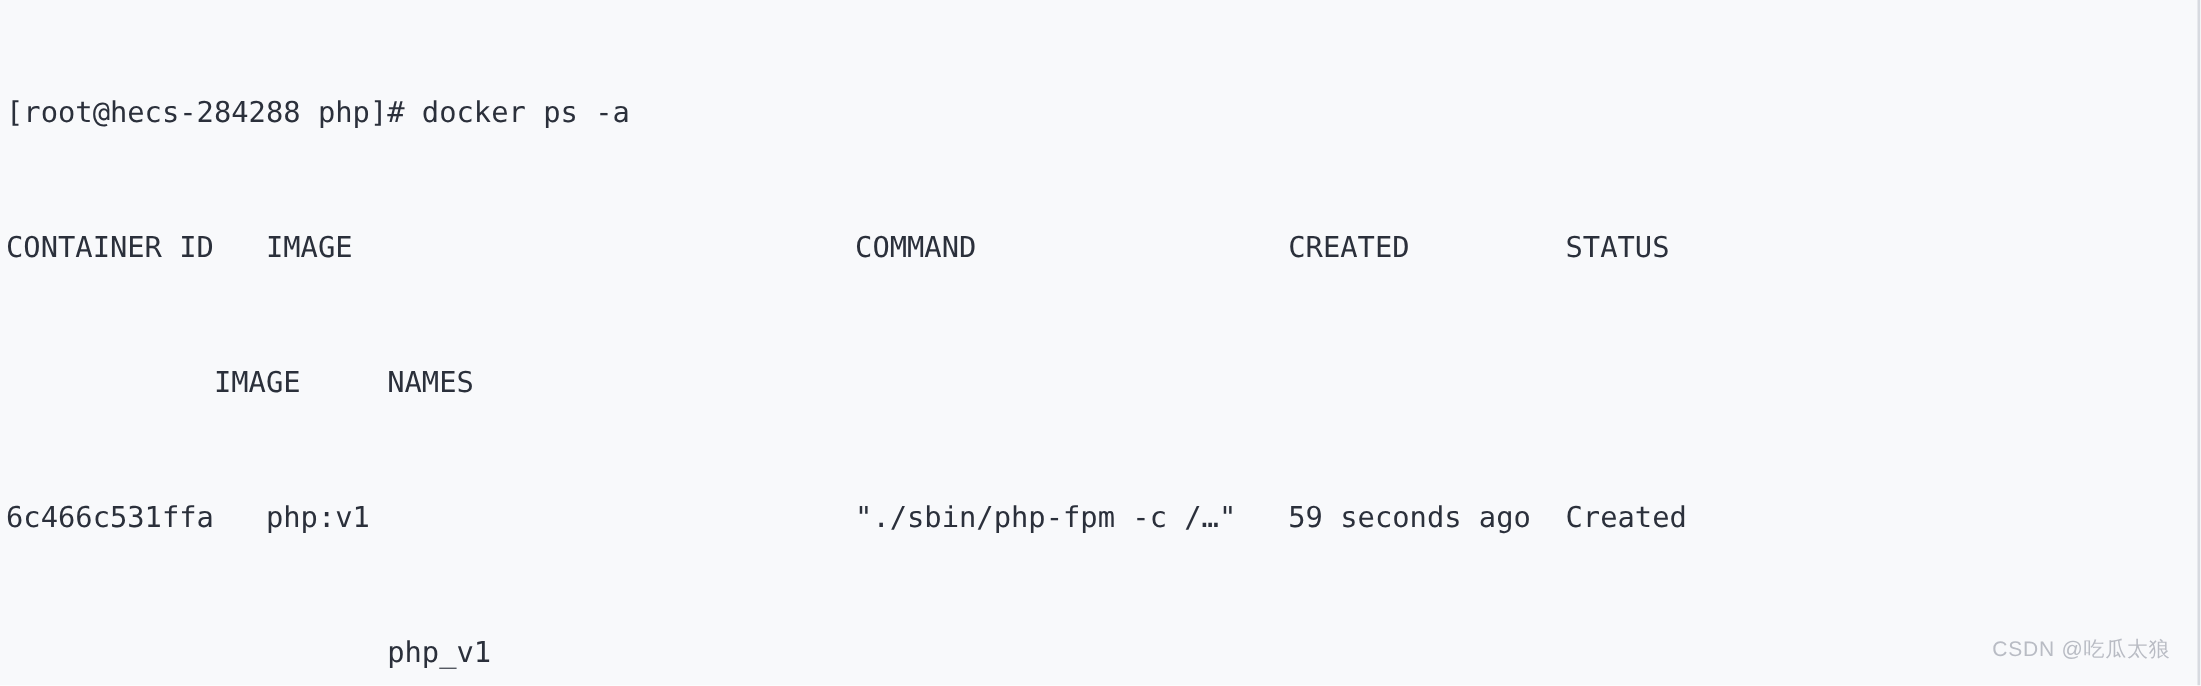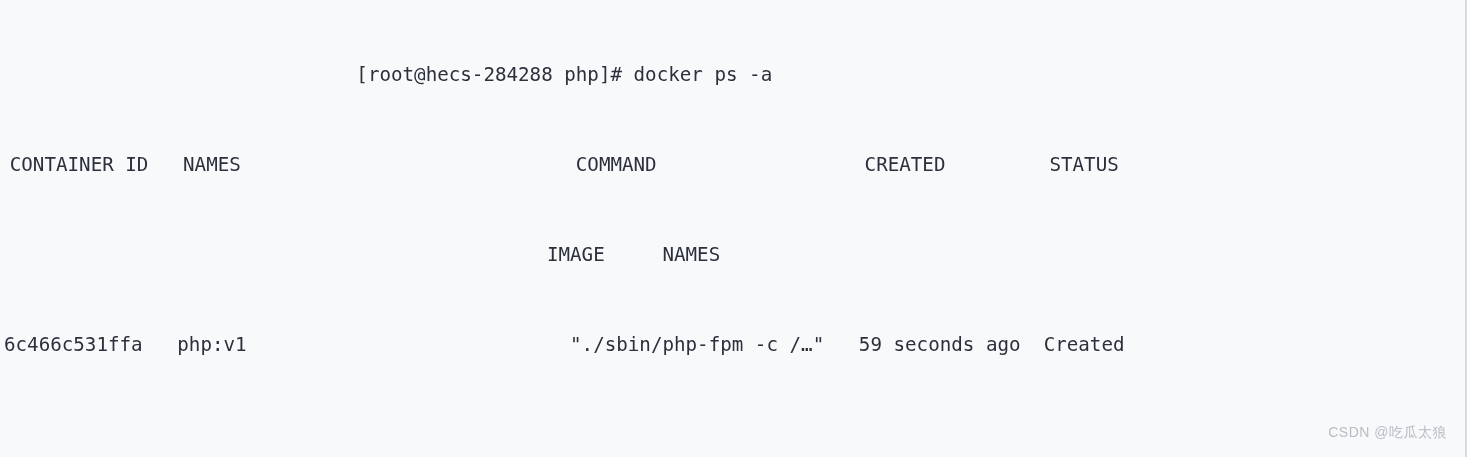--- a/index.html
+++ b/index.html
@@ -25,43 +25,43 @@
     position: absolute;
     left: 4px;
     top: 0px;
     white-space: pre;
     letter-spacing: 0px;
   }
   .line {
     height: 30px;
     white-space: pre;
     display: block;
-    text-align: center;
   }
   #watermark {
     position: absolute;
     right: 18px;
     bottom: 10px;
     font-family: "Liberation Sans", sans-serif;
     font-size: 14px;
     color: #b9bcc4;
     letter-spacing: 0.5px;
     white-space: pre;
   }
 </style>
 </head>
 <body>
 
 <div id="terminal">
 
   <div id="screen">
     <span class="line">[root@hecs-284288 php]# docker ps -a</span>
-    <span class="line">CONTAINER ID   NAMES                             COMMAND                  CREATED         STATUS</span>
+    <span class="line">CONTAINER ID   IMAGE                             COMMAND                  CREATED         STATUS</span>
     <span class="line">            IMAGE     NAMES</span>
     <span class="line">6c466c531ffa   php:v1                            "./sbin/php-fpm -c /…"   59 seconds ago  Created</span>
+    <span class="line">                      php_v1</span>
     
     
     
     
     
     
     
     
     
     

